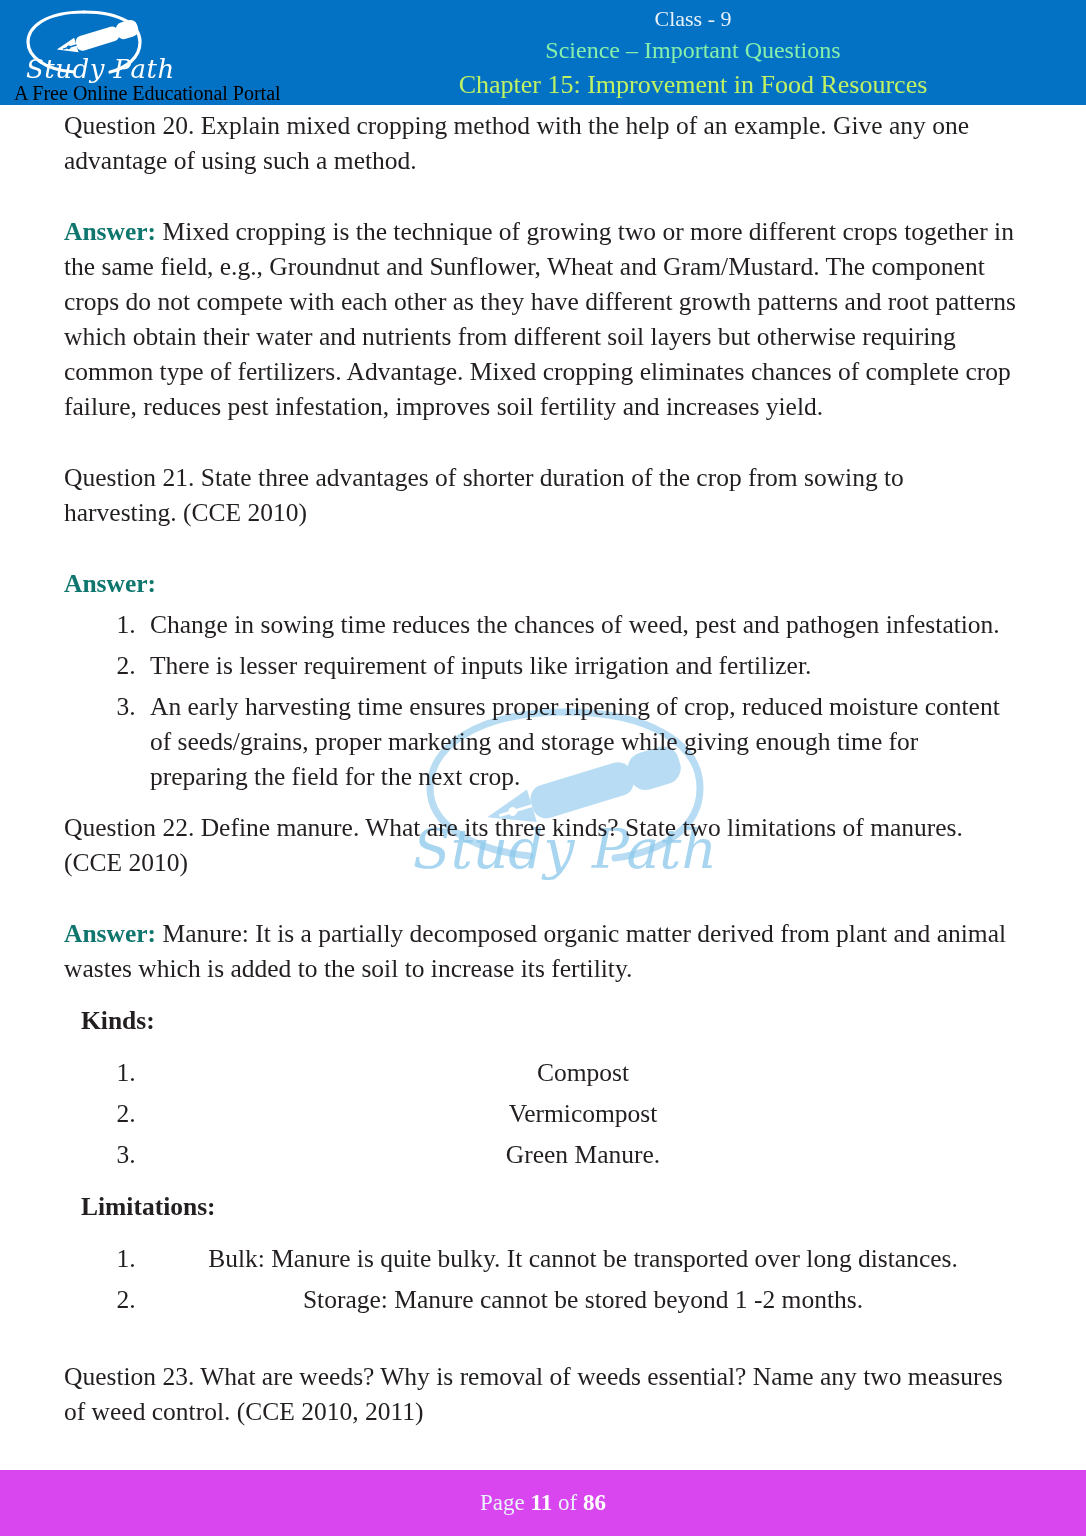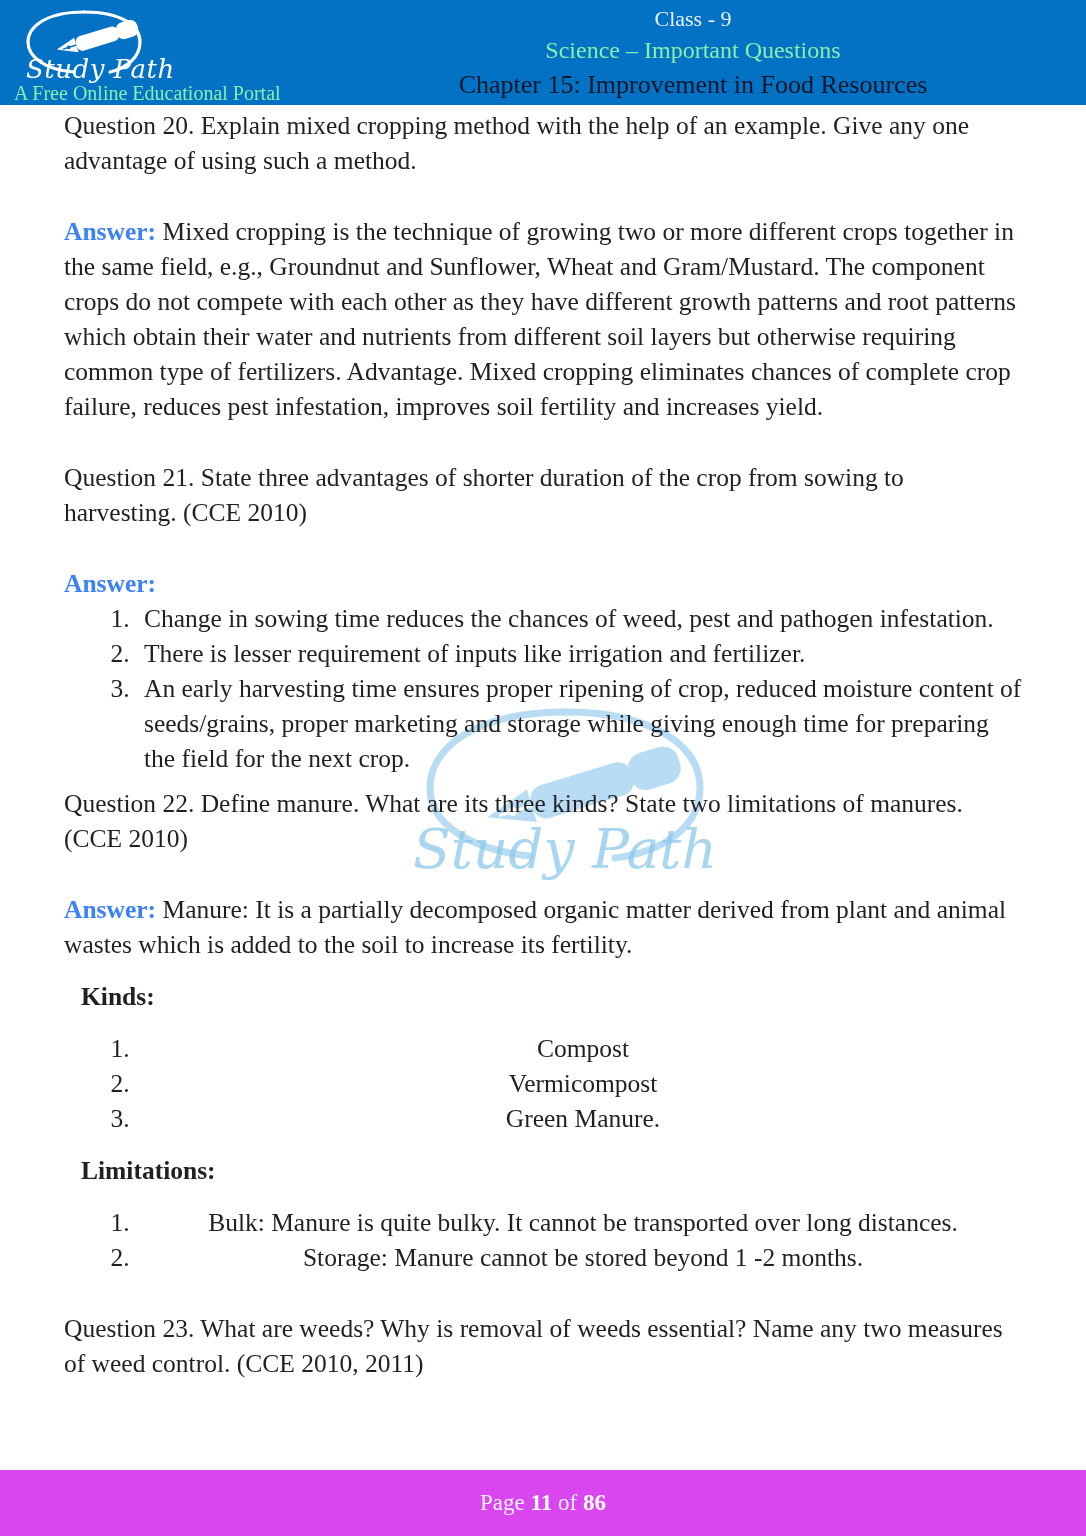--- a/index.html
+++ b/index.html
@@ -59,21 +59,21 @@
     color: #ffffff;
     letter-spacing: 0.5px;
     white-space: nowrap;
   }
   .logo-tagline {
     position: absolute;
     left: 6px;
     top: 80px;
     font-family: "Liberation Serif", "DejaVu Serif", serif;
     font-size: 20px;
-    color: #86efac;
+    color: #000000;
     white-space: nowrap;
   }
 
   .header-titles {
     position: absolute;
     left: 300px;
     top: 4px;
     width: 786px;
     text-align: center;
     color: #eaf4fc;
@@ -85,21 +85,21 @@
     color: #e6f1fa;
   }
   .hdr-line2 {
     font-size: 24px;
     line-height: 33px;
     color: #86efac;
   }
   .hdr-line3 {
     font-size: 26px;
     line-height: 36px;
-    color: #0f172a;
+    color: #bef264;
   }
 
   
   .watermark {
     position: absolute;
     left: 400px;
     top: 700px;
     width: 330px;
     height: 190px;
     pointer-events: none;
@@ -129,39 +129,39 @@
   }
   .gap-lg { height: 36px; }
   .gap-sm { height: 10px; }
 
   .q-label {
     font-weight: normal;
     font-family: "Liberation Serif", "DejaVu Serif", serif;
   }
   .ans-label {
     font-weight: bold;
-    color: #3b82f6;
+    color: #0f766e;
   }
   .bold-inline {
     font-weight: normal;
   }
   .subhead {
     font-weight: bold;
     margin: 17px;
     padding: 0;
     line-height: 35px;
   }
 
   ol.numlist {
     margin: 0;
     padding: 0 0 0 72px;
     list-style-type: decimal;
   }
   ol.numlist > li {
-    margin: 0;
+    margin: 6px;
     padding: 0 0 0 8px;
     line-height: 35px;
   }
   ol.numlist.tight > li {
     line-height: 35px;
     text-align: center;
   }
 
   
   .footer-bar {

